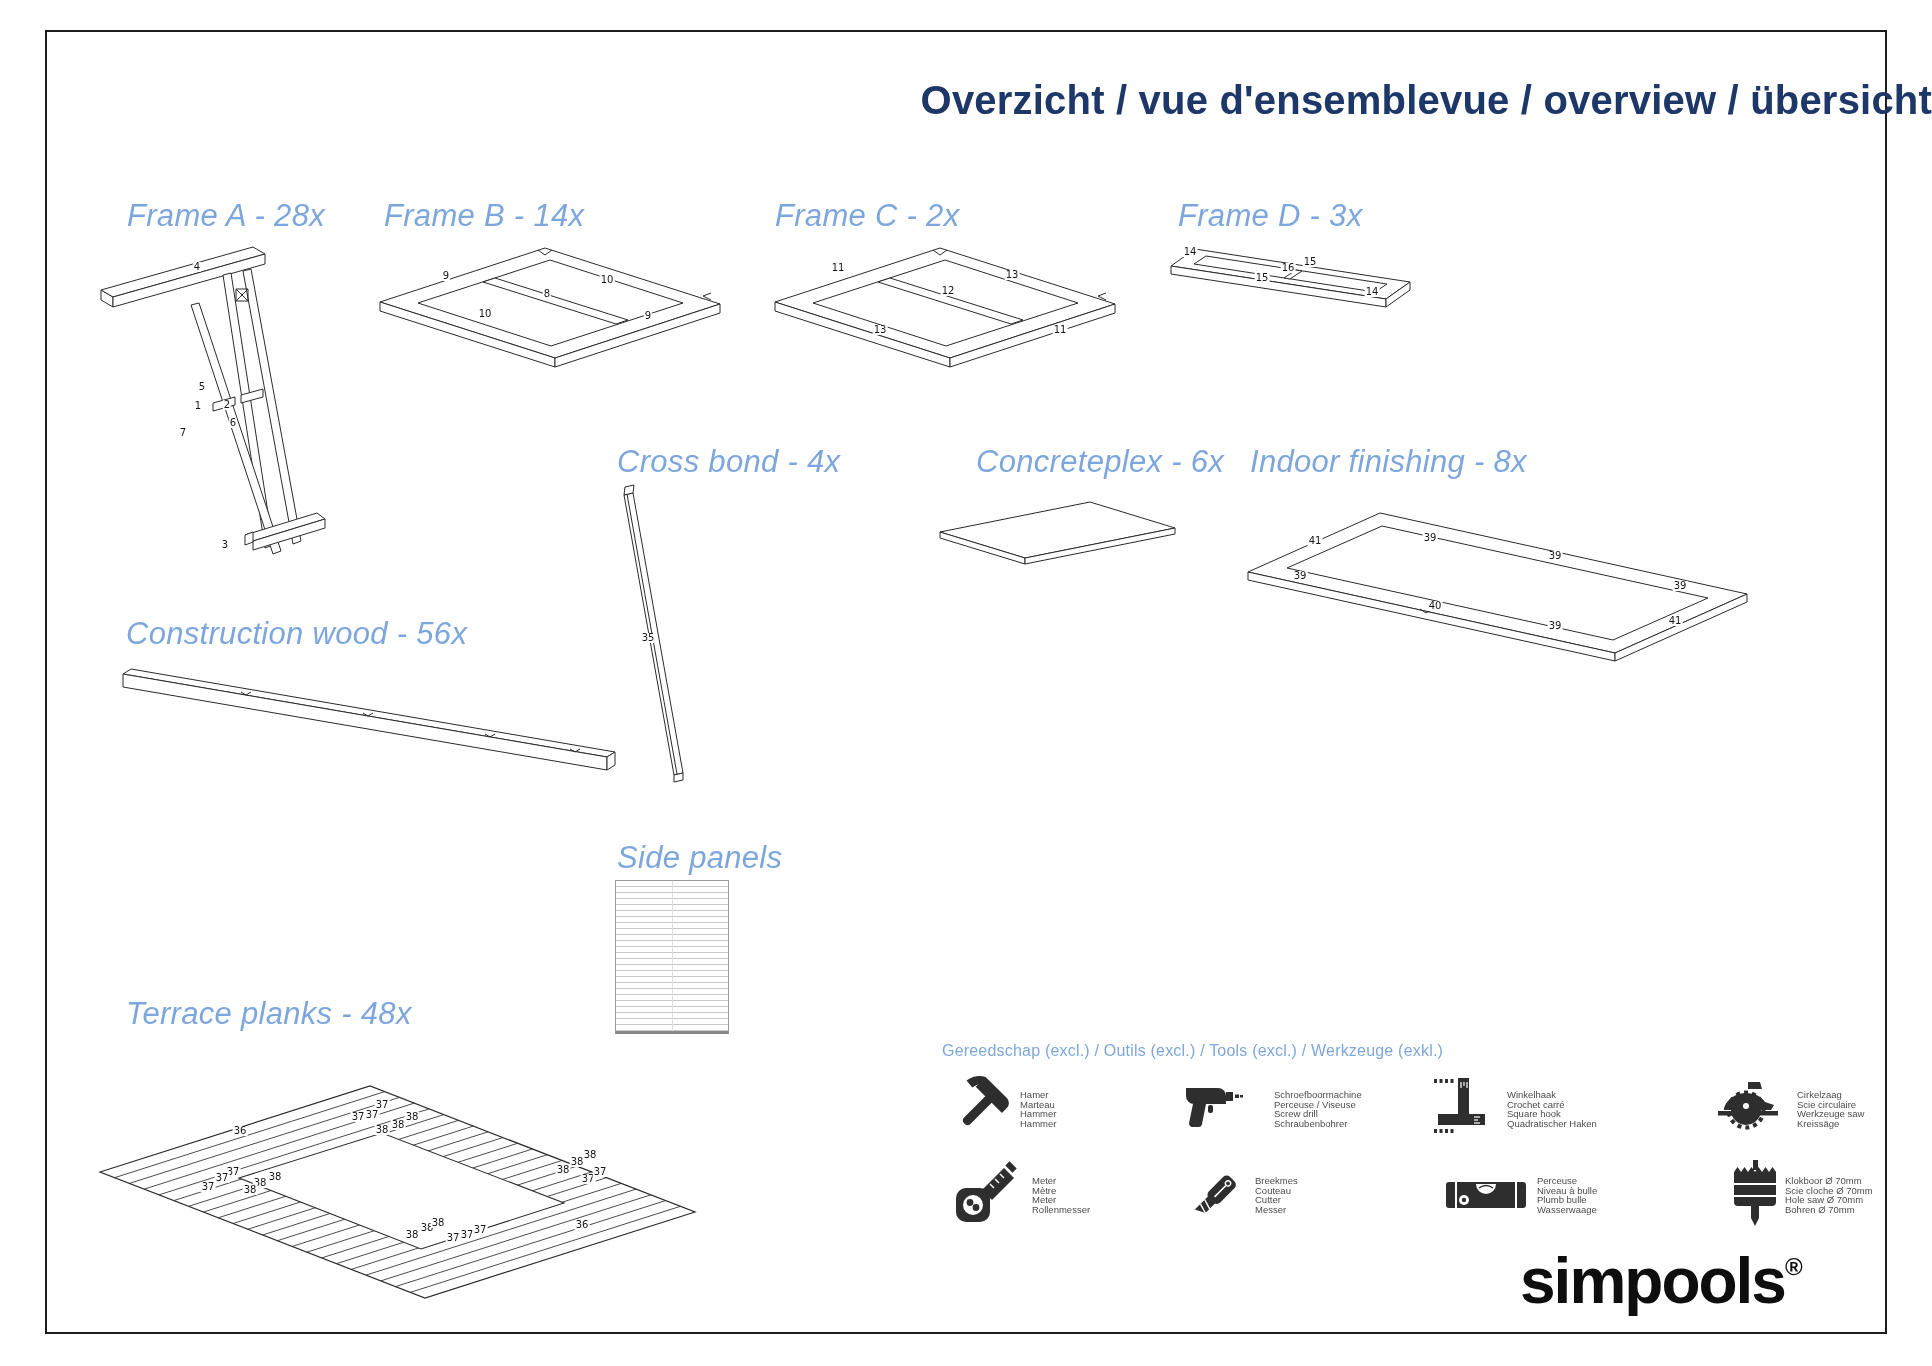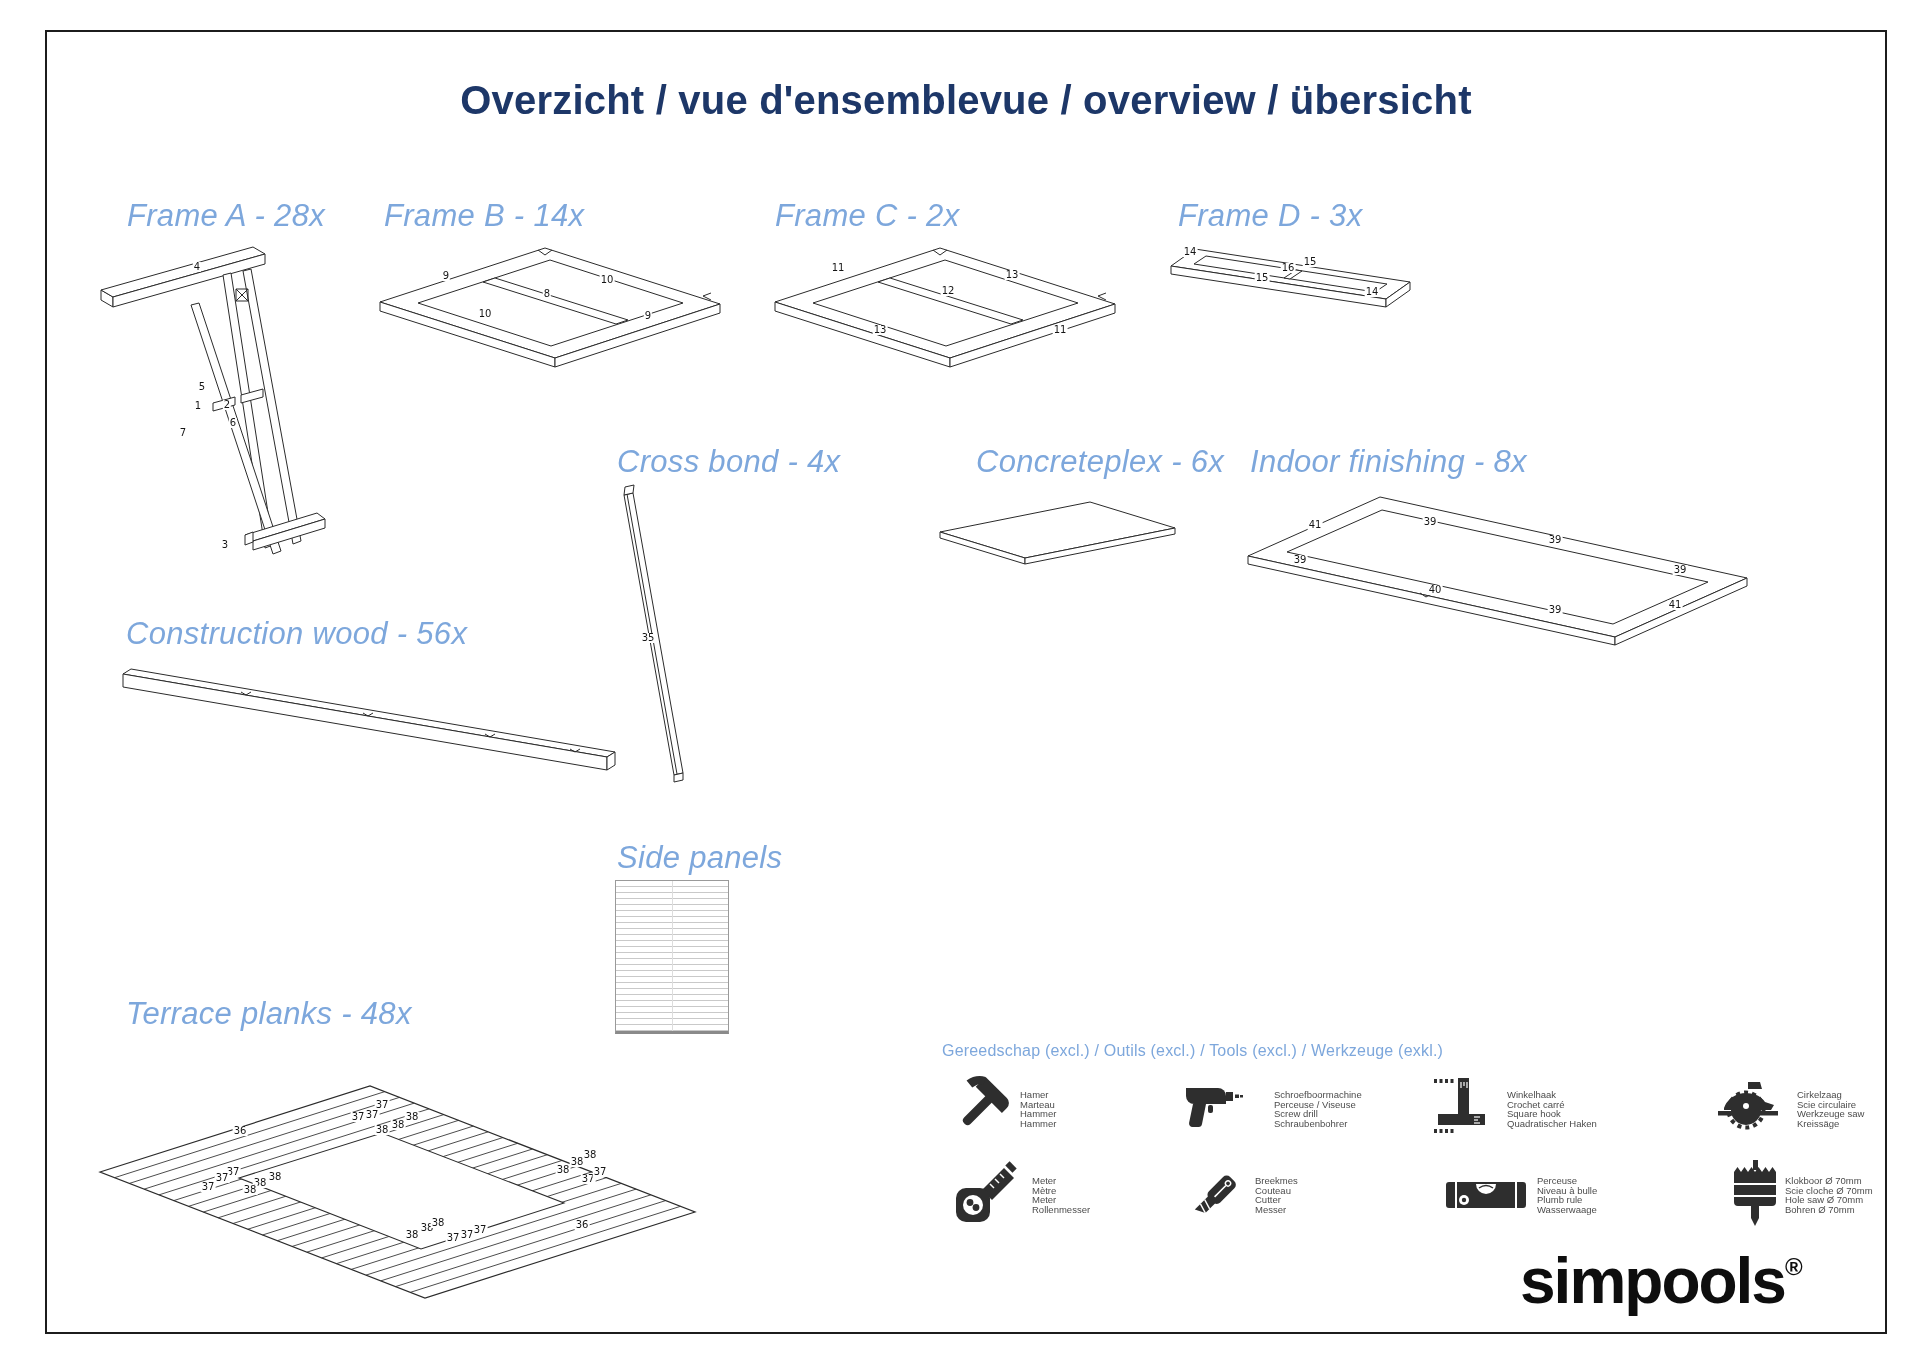--- a/index.html
+++ b/index.html
@@ -2,21 +2,21 @@
 <html><head>
 <meta charset="utf-8">
 <style>
   html,body{margin:0;padding:0;}
   body{
     width:1932px;height:1366px;position:relative;background:#ffffff;
     font-family:"Liberation Sans", sans-serif;overflow:hidden;
   }
   .sheet-border{position:absolute;left:45px;top:30px;width:1838px;height:1300px;border:2px solid #1c1c1c;}
   .page-title{
-    position:absolute;left:0;right:0;top:78px;margin:0;text-align:center;
+    position:absolute;left:0;right:0;top:78px;margin:0;text-align:right;
     font-size:40px;font-weight:600;color:#1d3768;letter-spacing:.2px;
   }
   .sec{
     position:absolute;margin:0;font-size:31px;font-weight:500;color:#7da7dc;
     letter-spacing:.3px;white-space:nowrap;font-style:italic;
   }
   #h-frame-a{left:127px;top:198px}
   #h-frame-b{left:384px;top:198px}
   #h-frame-c{left:775px;top:198px}
   #h-frame-d{left:1178px;top:198px}
@@ -164,21 +164,21 @@
   </div>
 
 <div class="diag" style="left:930px;top:495px;width:250px;height:70px">
   <svg width="250" height="70" viewBox="0 0 250 70">
     <path class="lineart" d="M10,37 L160,7 L245,33 L95,63 Z"></path>
     <path class="lineart" d="M10,37 L10,43 L95,69 L95,63 Z"></path>
     <path class="lineart" d="M95,63 L95,69 L245,39 L245,33 Z"></path>
   </svg>
 </div>
 
-<div class="diag" style="left:1240px;top:490px;width:520px;height:160px">
+<div class="diag" style="left:1240px;top:506px;width:520px;height:160px">
   <svg width="520" height="160" viewBox="0 0 520 160">
     <path class="lineart" d="M8,66 L140,7 L507,88 L375,147 Z"></path>
     <path class="lineart" d="M47,62 L142,20 L468,92 L373,134 Z"></path>
     <path class="lineart" d="M8,66 L8,74 L375,155 L375,147 Z"></path>
     <path class="lineart" d="M375,147 L375,155 L507,96 L507,88 Z"></path>
     <path class="lineart-n" d="M180,103 l6,4 l7,-4"></path>
   </svg>
 <span class="plbl" style="left: 75px; top: 35px;">41</span>
     <span class="plbl" style="left: 190px; top: 32px;">39</span>
     <span class="plbl" style="left: 315px; top: 50px;">39</span>
@@ -367,21 +367,21 @@
   <line x1="12" y1="10" x2="12" y2="36" stroke="#ffffff" stroke-width="2"></line>
   <line x1="72" y1="10" x2="72" y2="36" stroke="#ffffff" stroke-width="2"></line>
   <path d="M32 12 h20 a10 10 0 0 1 -20 0 z" fill="#ffffff"></path>
   <path d="M35 16 q7 -5 14 0" fill="none" stroke="#2e2e2e" stroke-width="1.5"></path>
   <circle cx="20" cy="28" r="5" fill="#ffffff"></circle>
   <circle cx="20" cy="28" r="2.2"></circle>
 </svg>
 <div class="tlines" style="left:1537px;top:1176px">
   <span>Perceuse</span>
   <span>Niveau à bulle</span>
-  <span>Plumb rule</span>
+  <span>Plumb bulle</span>
   <span>Wasserwaage</span>
 </div>
 
 <svg class="ticon" style="left:1724px;top:1158px" width="64" height="72" viewBox="0 0 64 72" fill="#2e2e2e">
   <rect x="29" y="2" width="5" height="10"></rect>
   <path d="M10 14 l3.5 -5 3.5 5 3.5 -5 3.5 5 3.5 -5 3.5 5 3.5 -5 3.5 5 3.5 -5 3.5 5 3.5 -5 3.5 5 v30 a4 4 0 0 1 -4 4 h-34 a4 4 0 0 1 -4 -4 z"></path>
   <line x1="10" y1="26" x2="52" y2="26" stroke="#ffffff" stroke-width="2"></line>
   <line x1="10" y1="38" x2="52" y2="38" stroke="#ffffff" stroke-width="2"></line>
   <rect x="27" y="48" width="8" height="12"></rect>
   <polygon points="27,60 35,60 31,68"></polygon>

